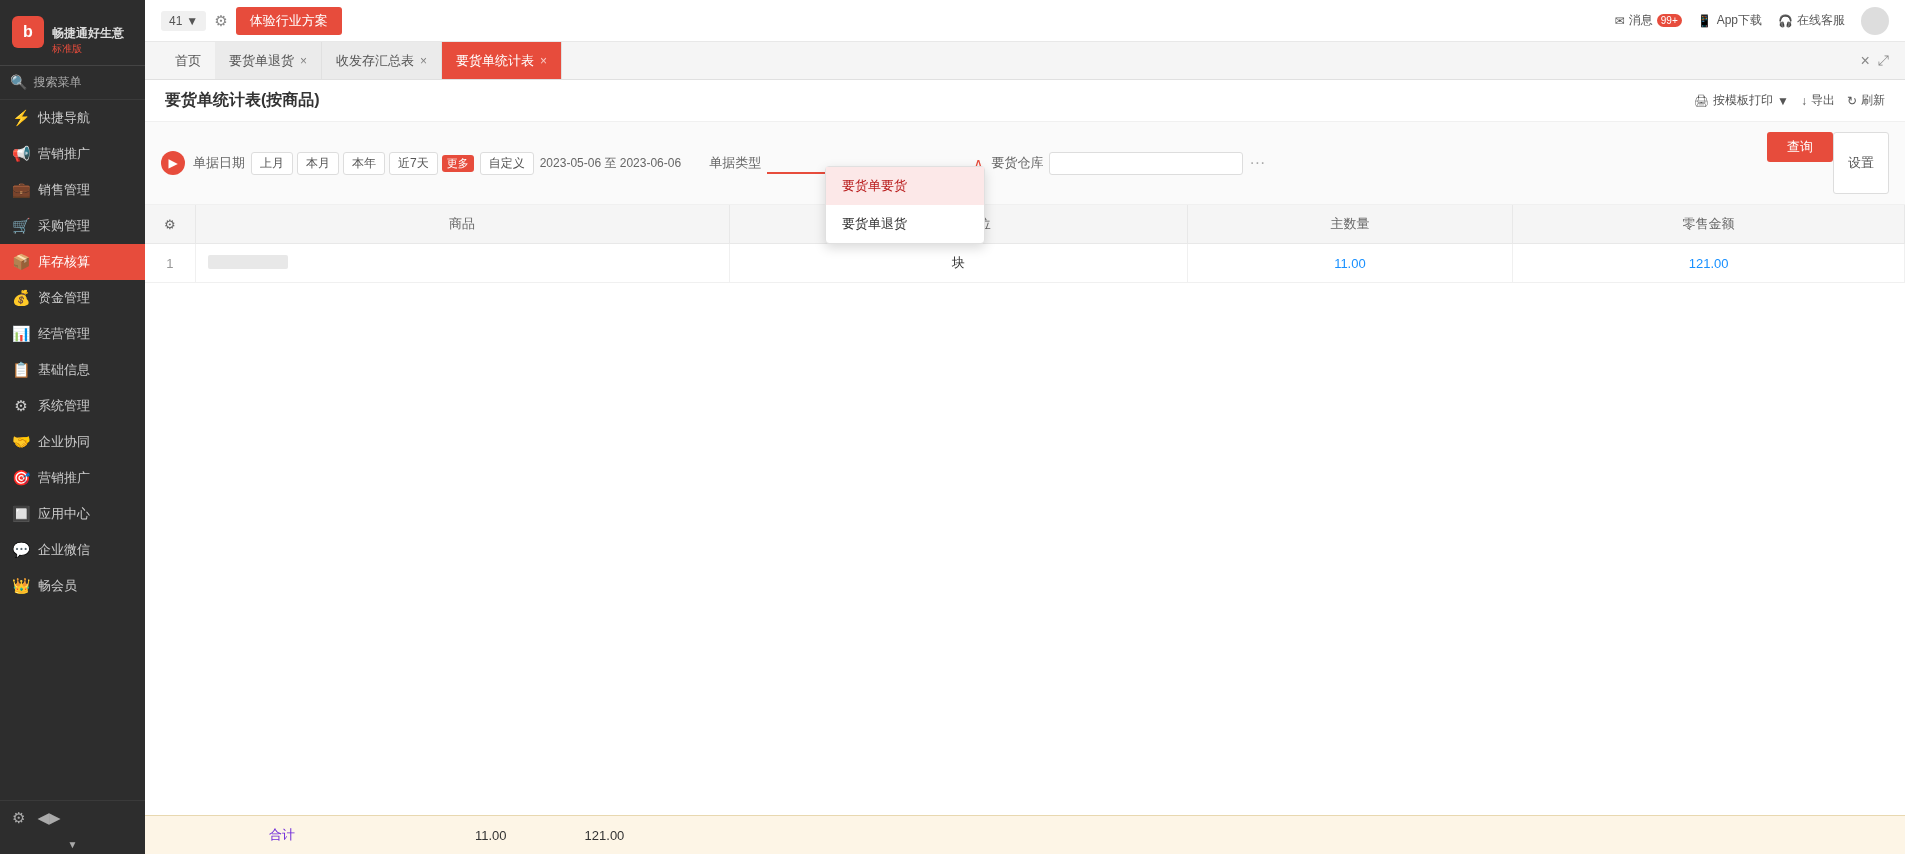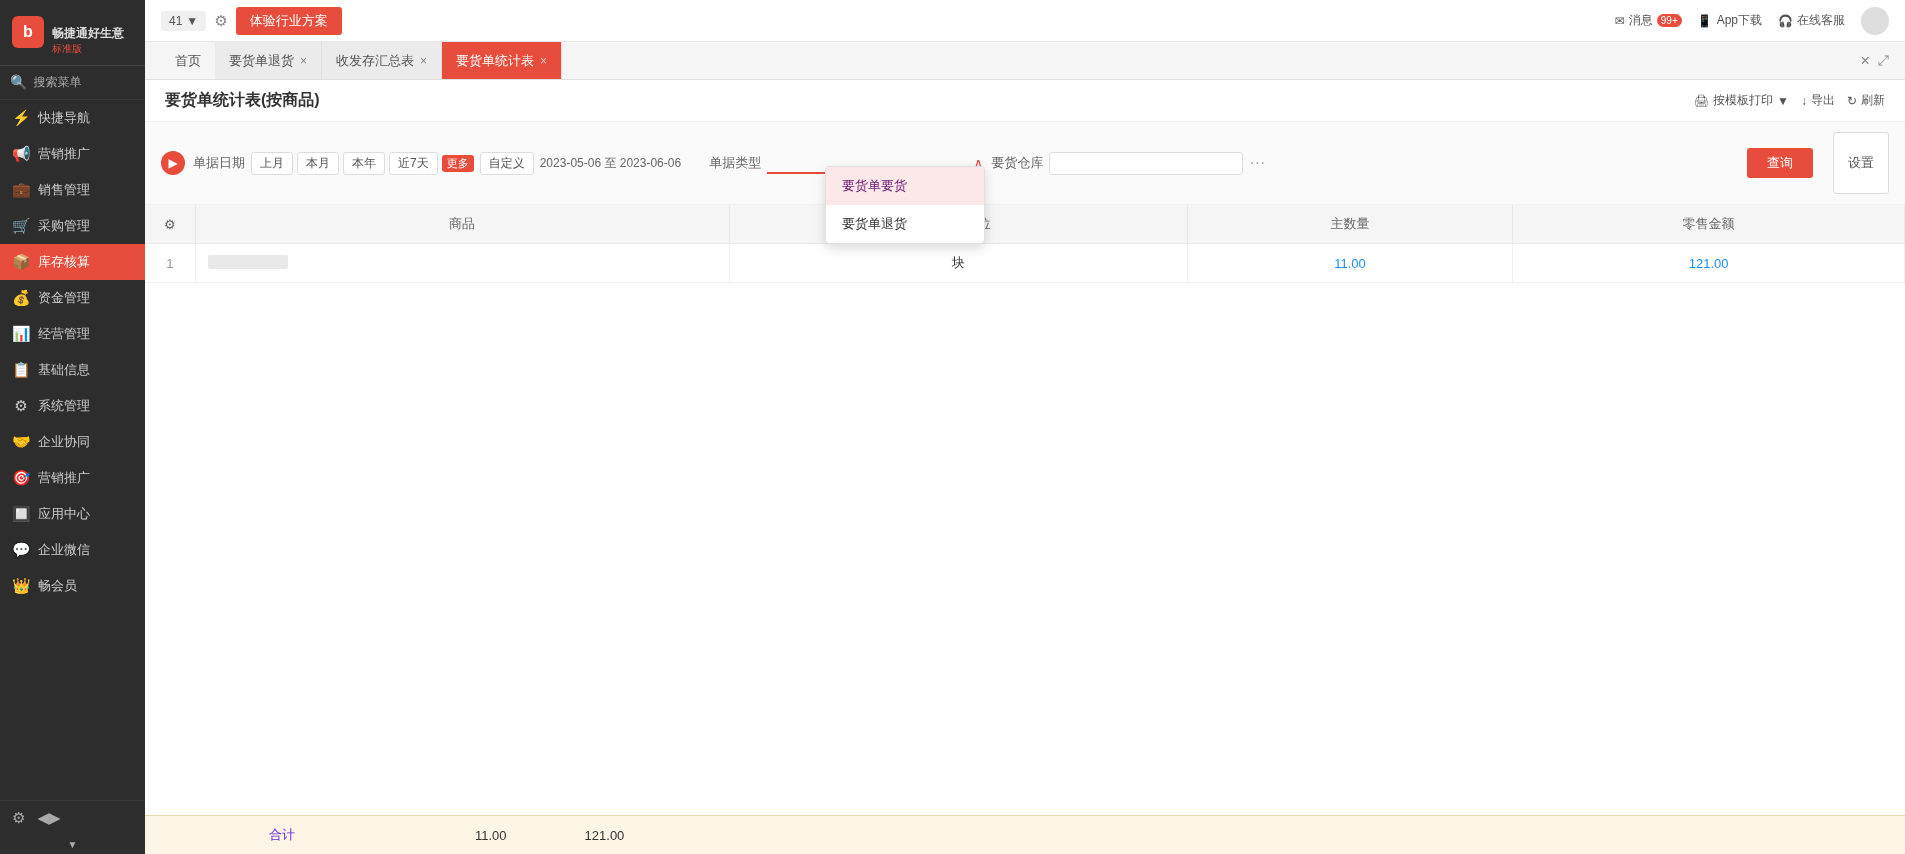--- a/index.html
+++ b/index.html
@@ -322,22 +322,22 @@
       outline: none;
       color: #333;
     }
     .filter-more-btn {
       color: #aaa;
       cursor: pointer;
       font-size: 16px;
     }
     .filter-action-group {
       display: flex;
-      align-items: center;
-      gap: 20px;
+      align-items: flex-start;
+      gap: 0;
       margin-left: auto;
     }
     .btn-query {
       background: #e74c3c;
       color: white;
       border: none;
       padding: 6px 20px;
       border-radius: 3px;
       font-size: 13px;
       cursor: pointer;
@@ -363,21 +363,21 @@
       box-shadow: 0 4px 12px rgba(0,0,0,0.15);
       z-index: 100;
       min-width: 160px;
     }
     .dropdown-item {
       padding: 10px 16px;
       cursor: pointer;
       font-size: 13px;
       color: #333;
     }
-    .dropdown-item.selected { background: #fce8e8; color: #701a75; }
+    .dropdown-item.selected { background: #fce8e8; color: #b91c1c; }
 
     
     .table-container {
       flex: 1;
       overflow: auto;
     }
     table {
       width: 100%;
       border-collapse: collapse;
     }

